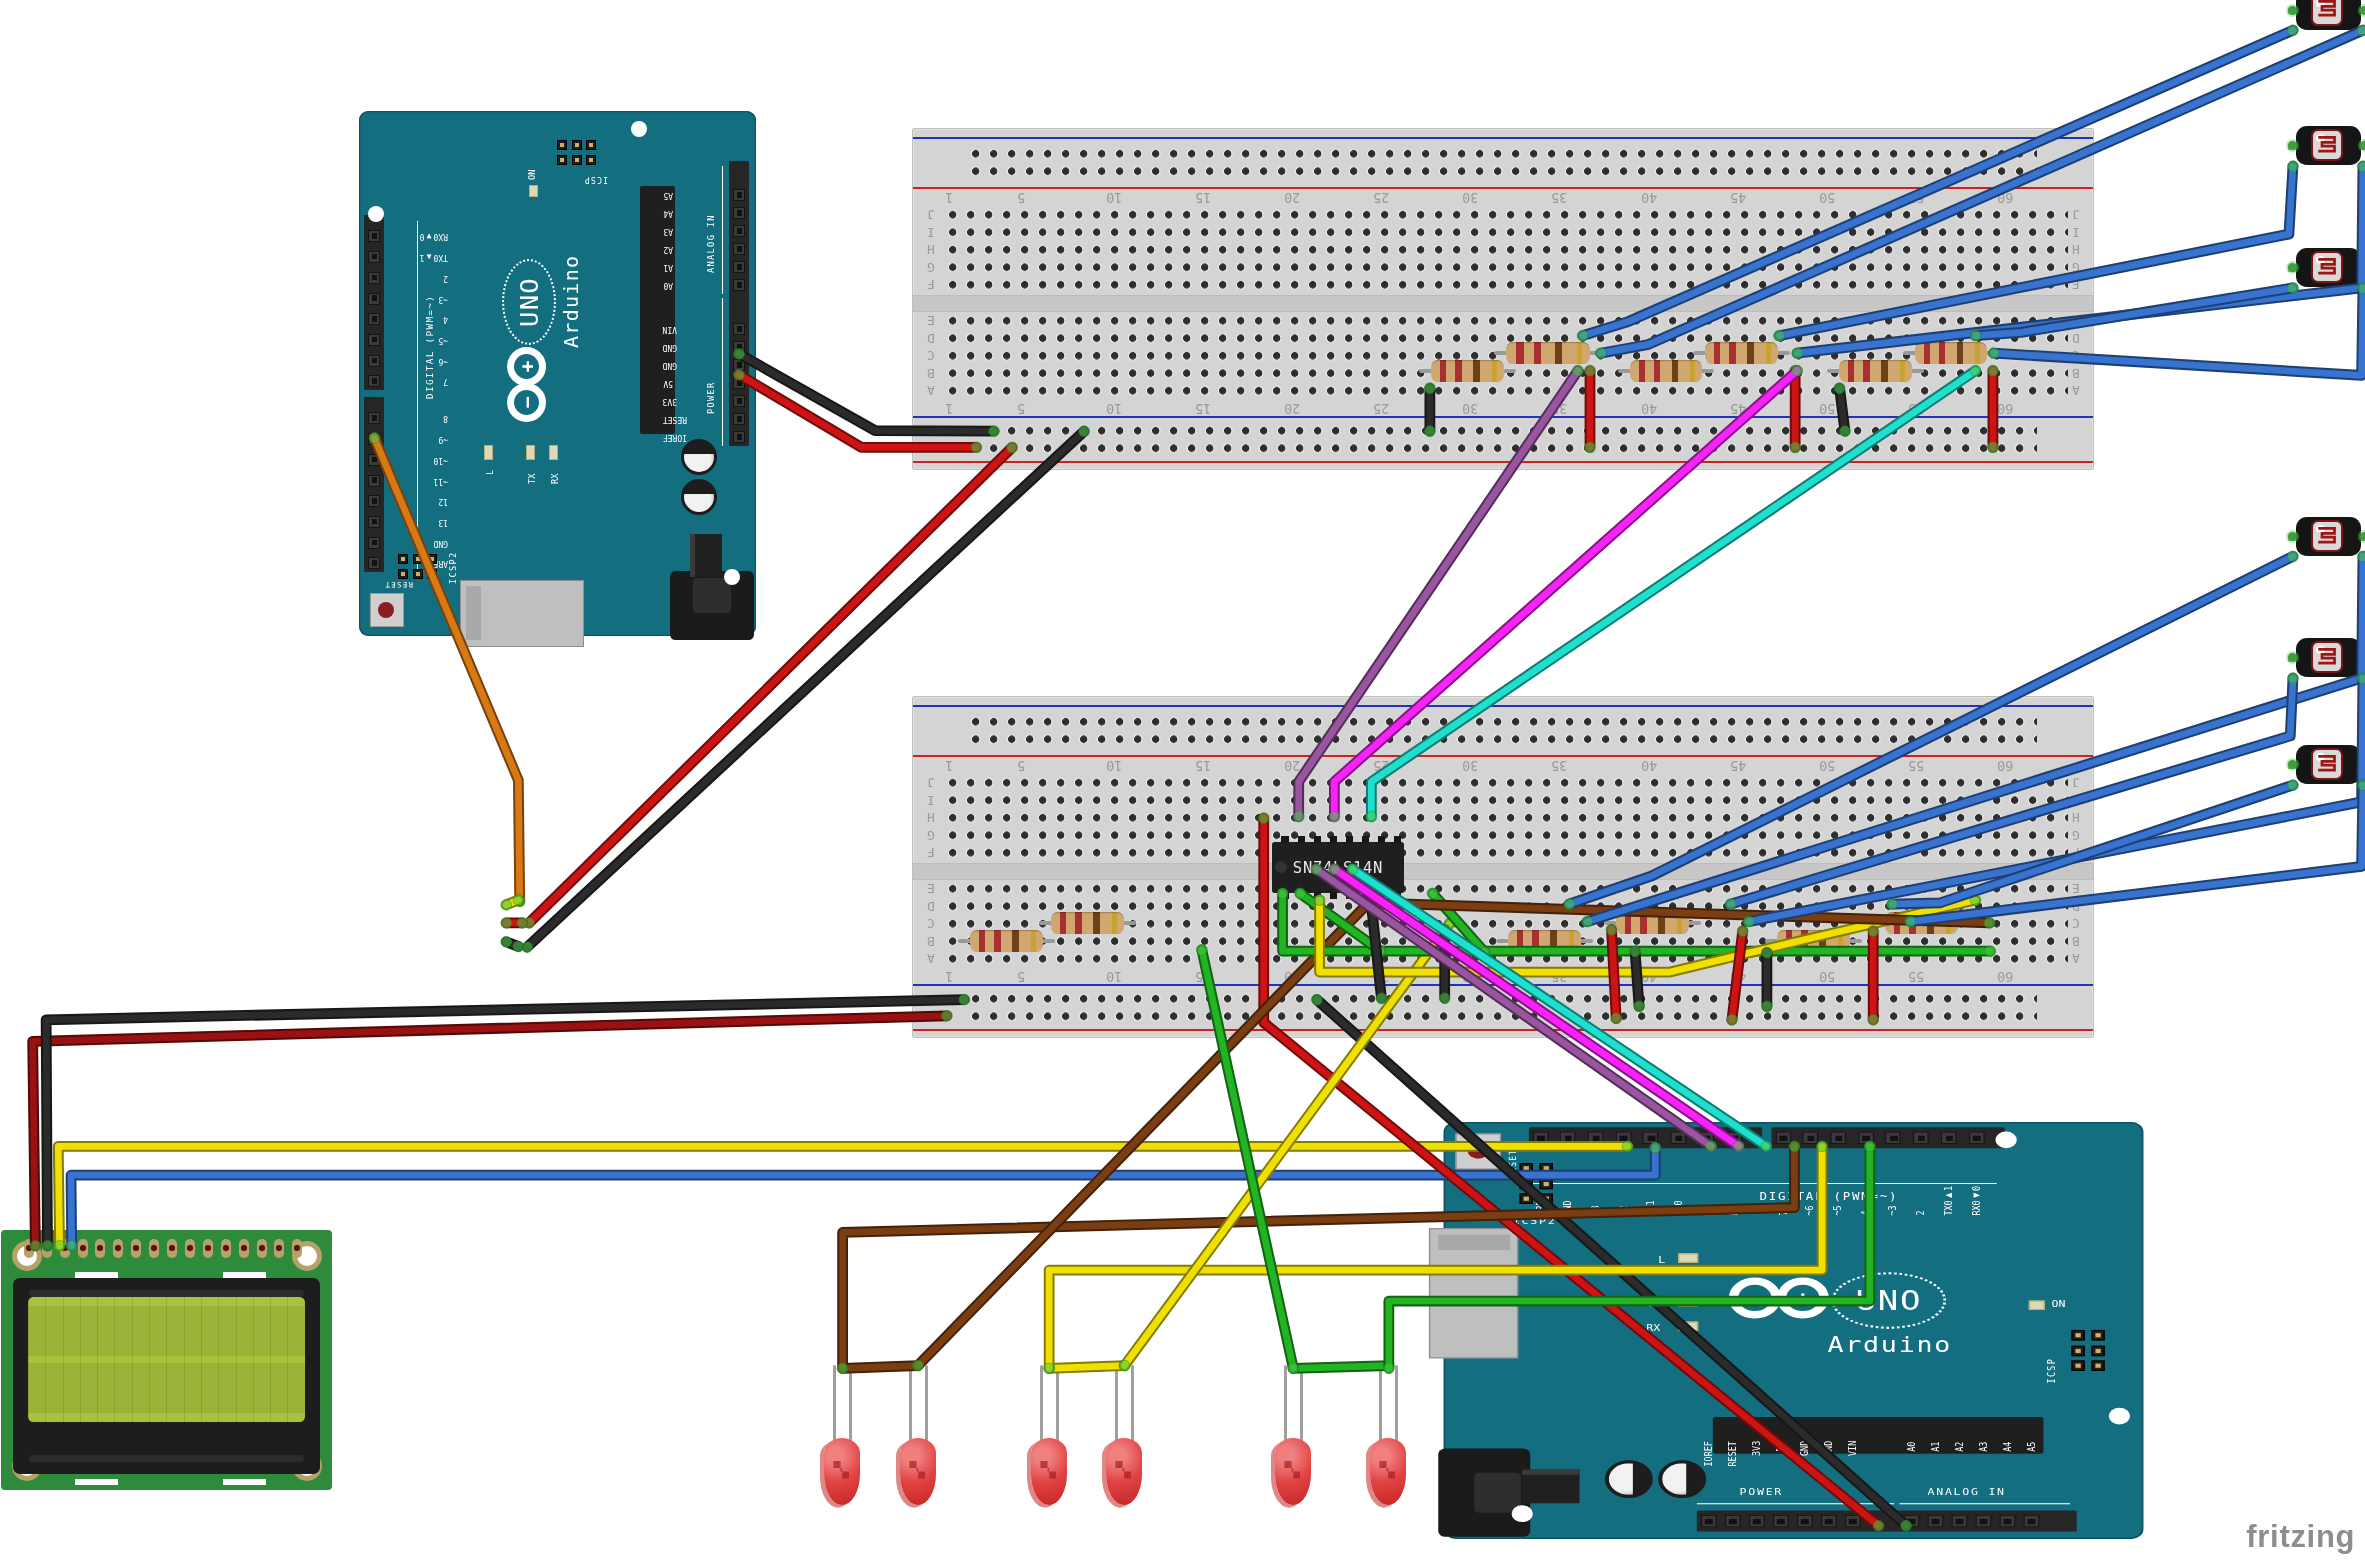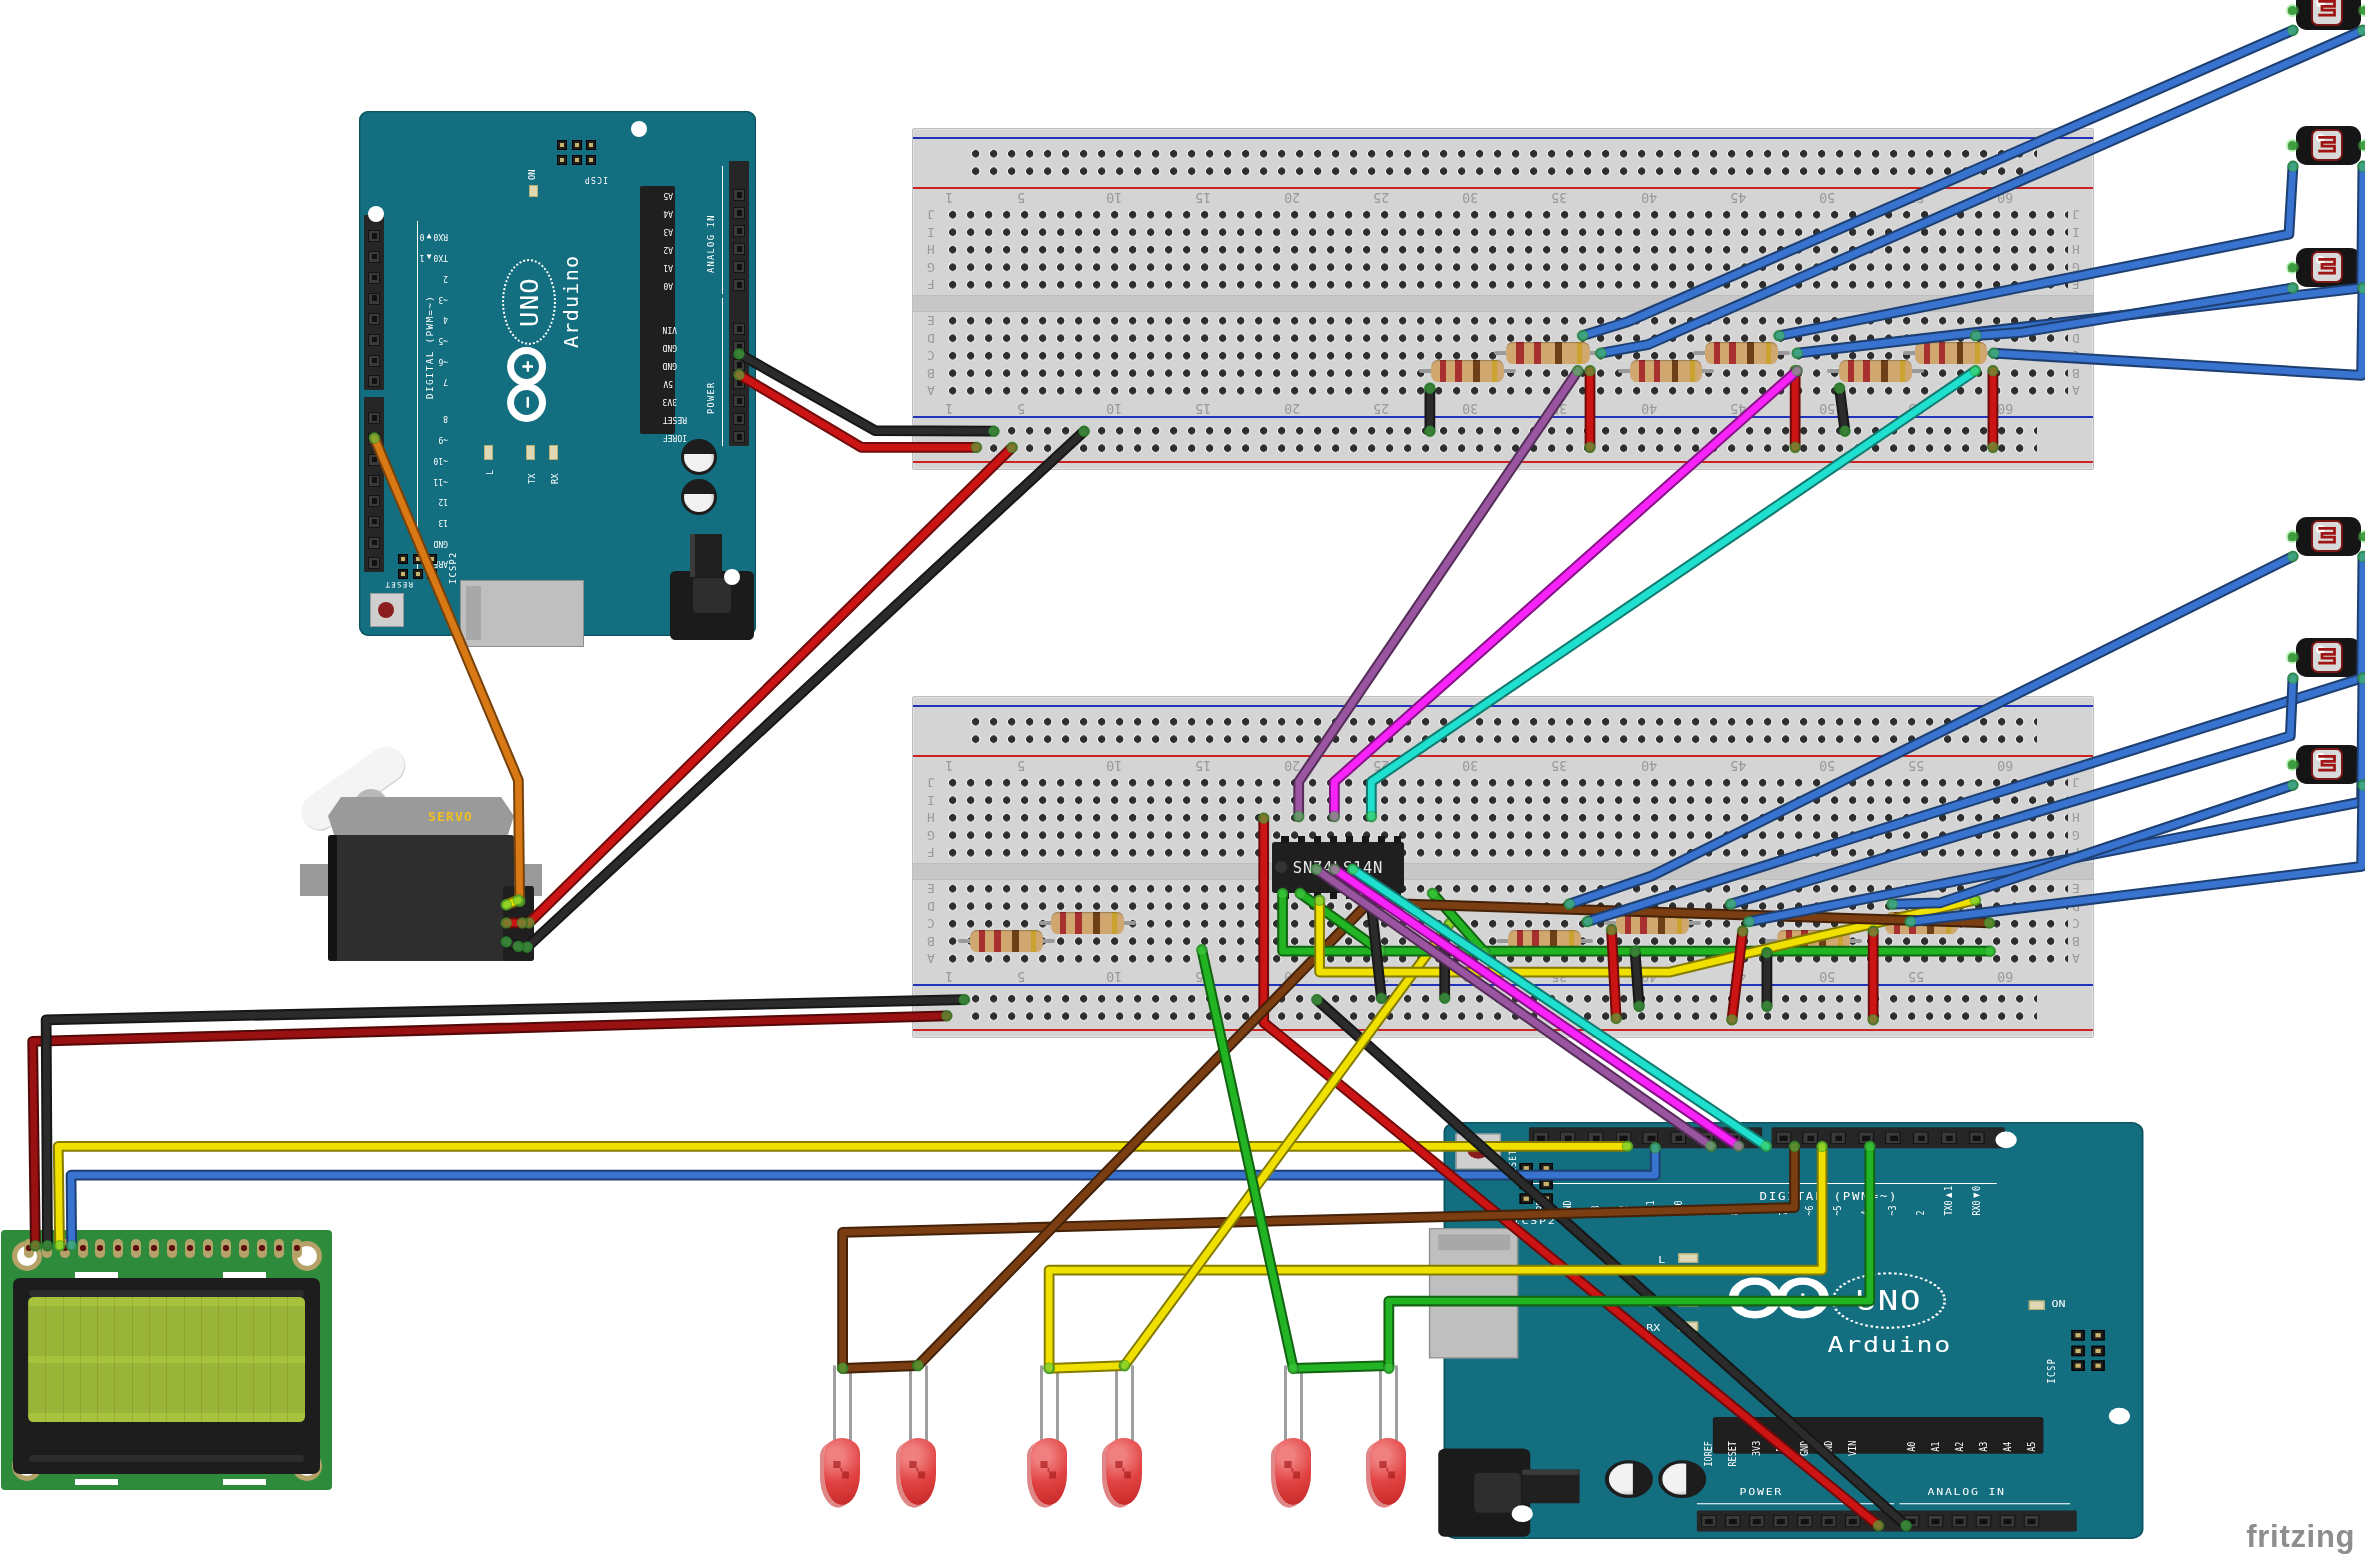--- a/index.html
+++ b/index.html
@@ -540,30 +540,20 @@
         </div>
       </div>
     <div class="dash" style="left:74px;top:42px;"></div>
     <div class="dash" style="left:222px;top:42px;"></div>
     <div class="bezel"></div>
     <div class="screen"></div>
     <div class="dash" style="left:74px;bottom:5.4px;"></div>
     <div class="dash" style="left:222px;bottom:5.4px;"></div>
   </div>
 
-  <div id="servo">
-    <div class="arm"></div>
-    <div class="hub"></div>
-    <div class="cap"></div>
-    <div class="label">SERVO</div>
-    <div class="tab" style="left:10.8px;"></div>
-    <div class="tab" style="left:221px;"></div>
-    <div class="body"></div>
-    <div class="conn"></div>
-  </div>
 
   <div id="ic">
     <div class="notch"></div>
     <span class="txt">SN74LS14N</span>
   <i style="left: 9.4px; top: -6px;"></i>
       <i style="left: 9.4px; bottom: -6px;"></i>
       <i style="left: 25.6px; top: -6px;"></i>
       <i style="left: 25.6px; bottom: -6px;"></i>
       <i style="left: 42px; top: -6px;"></i>
       <i style="left: 42px; bottom: -6px;"></i>

